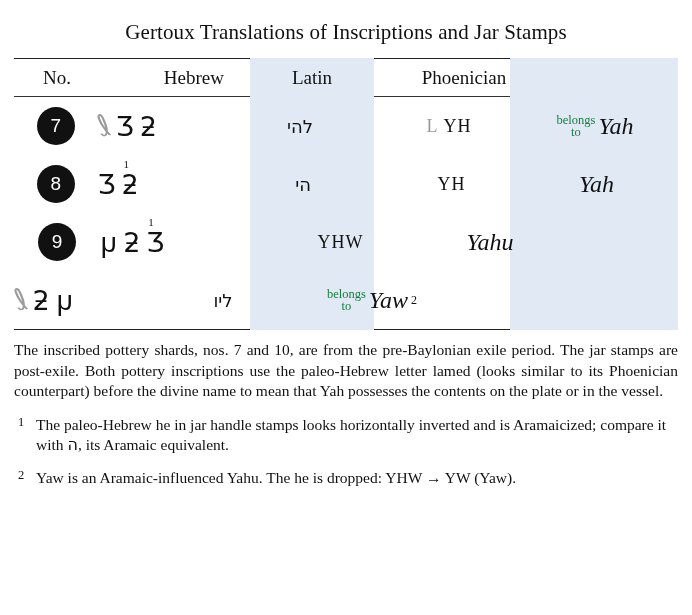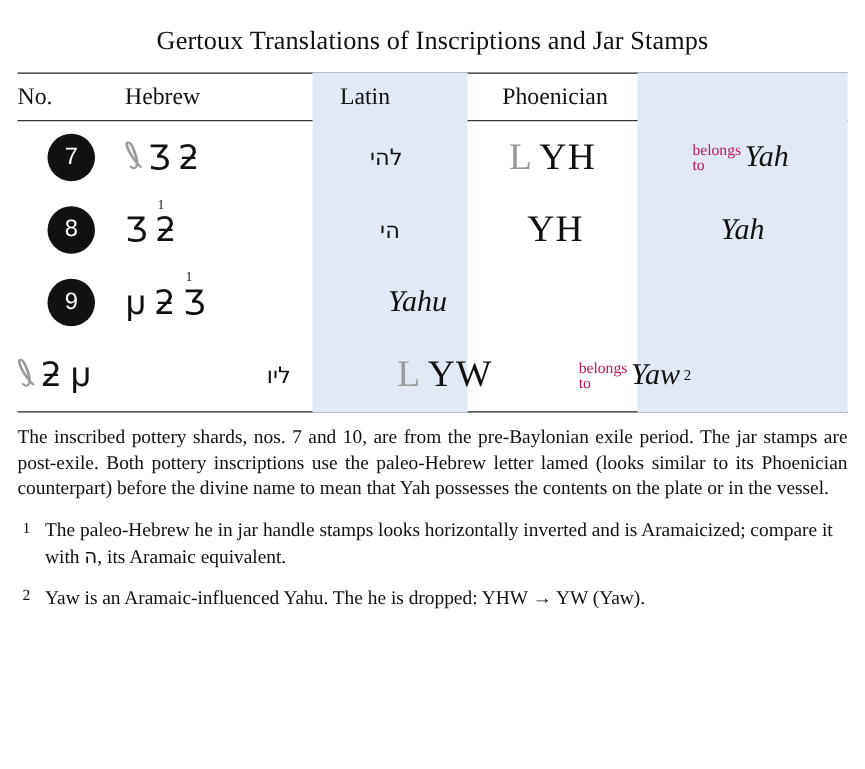--- a/index.html
+++ b/index.html
@@ -53,24 +53,24 @@
   }
   .header-row, .data-row {
     position: relative;
     z-index: 1;
     display: flex;
     align-items: center;
   }
   .header-row {
     height: 37px;
   }
-  .c-no      { width: 86px;  }
+  .c-no      { width: 86px;  text-align: center; }
   .c-phoen   { width: 150px; text-align: center; }
-  .c-heb     { width: 124px; text-align: left; }
-  .c-lat     { width: 136px; text-align: center; }
+  .c-heb     { width: 124px; text-align: right; }
+  .c-lat     { width: 136px; text-align: center; margin-left: 20px; }
   .c-trans   { width: 168px; text-align: center; }
 
   .header-row > div {
     font-size: 19px;
   }
   .data-row {
     height: 58px;
   }
   .num-badge {
     display: inline-flex;
@@ -125,39 +125,39 @@
     font-family: "Liberation Serif", serif;
     color: #111;
   }
   .heb {
     font-family: "DejaVu Sans", sans-serif;
     font-size: 18px;
     direction: rtl;
   }
   .lat {
     font-family: "Liberation Serif", serif;
-    font-size: 30px;
+    font-size: 18px;
     letter-spacing: 1px;
   }
   .lat .pre {
     color: #9b9b9b;
     margin-right: 5px;
   }
   .trans {
     display: flex;
     align-items: center;
     justify-content: center;
     gap: 3px;
     width: 100%;
   }
   .belongs {
-    color: #be185d;
+    color: #15803d;
     font-size: 12.5px;
     line-height: 12px;
-    text-align: left;
+    text-align: center;
     display: inline-block;
   }
   .trans-word {
     font-style: italic;
     font-size: 24px;
   }
   .trans-sup {
     font-size: 12px;
     vertical-align: super;
   }
@@ -290,44 +290,44 @@
       </div>
       <div class="c-phoen">
         <div class="phoen-glyphs">
           <span class="pg sup">
             <span class="marker">1</span><span>Ʒ</span>
           </span>
           <span class="pg">ƻ</span>
           <span class="pg" style="transform:scaleX(-1);">ɥ</span>
         </div>
       </div>
+      <div class="c-lat">
+        <div class="cell-inner">
+          <span class="lat"><span class="pre"></span><span>YHW</span></span>
+        </div>
+      </div>
       <div class="c-trans">
         <div class="trans">
           <span class="trans-word">Yahu</span>
         </div>
       </div>
     </div>
 
     <div class="data-row">
       <div class="c-phoen">
         <div class="phoen-glyphs">
           <span class="pg" style="transform:scaleX(-1);">ɥ</span>
           <span class="pg">ƻ</span>
           <span class="pg lamed">ℓ</span>
         </div>
       </div>
       <div class="c-heb">
         <div class="cell-inner">
           <span class="heb">יו</span>
           <span class="heb lam" style="margin-right:6px;">ל</span>
-        </div>
-      </div>
-      <div class="c-lat">
-        <div class="cell-inner">
-          <span class="lat"><span class="pre">L</span><span>YW</span></span>
         </div>
       </div>
       <div class="c-trans">
         <div class="trans">
           <span class="belongs">
             <span>belongs</span><br>
             <span>to</span>
           </span>
           <span class="trans-word">Yaw</span>
           <span class="trans-sup">2</span>

